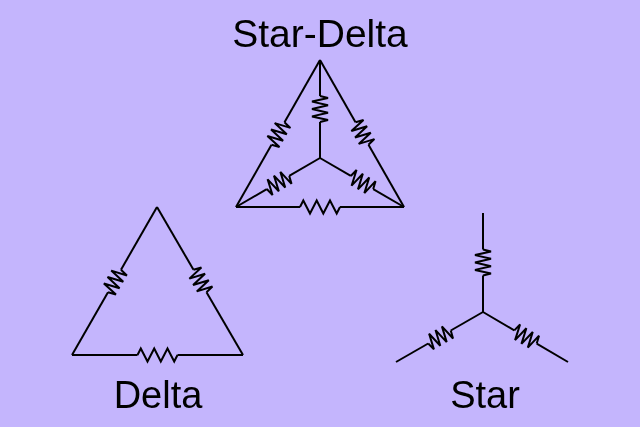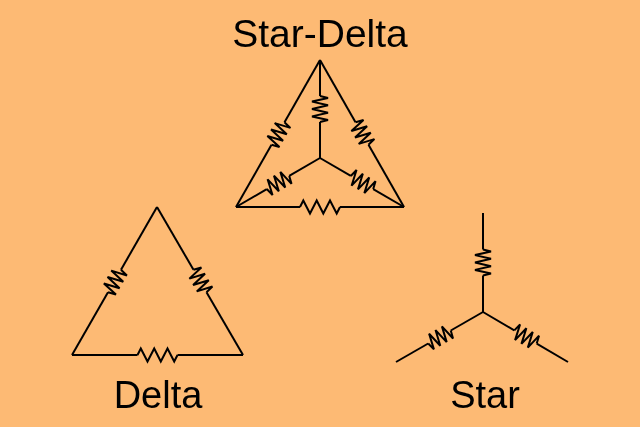--- a/index.html
+++ b/index.html
@@ -4,21 +4,21 @@
 <style>
   html, body {
     margin: 0;
     padding: 0;
     background: #ffffff;
   }
   .page {
     position: relative;
     width: 640px;
     height: 427px;
-    background: #fdba74;
+    background: #c4b5fd;
     overflow: hidden;
     font-family: "Liberation Sans", sans-serif;
   }
   svg { display: block; }
   text {
     font-family: "Liberation Sans", sans-serif;
     fill: #000000;
   }
   .fig-title { font-size: 39px; }
   .fig-label { font-size: 38px; }

